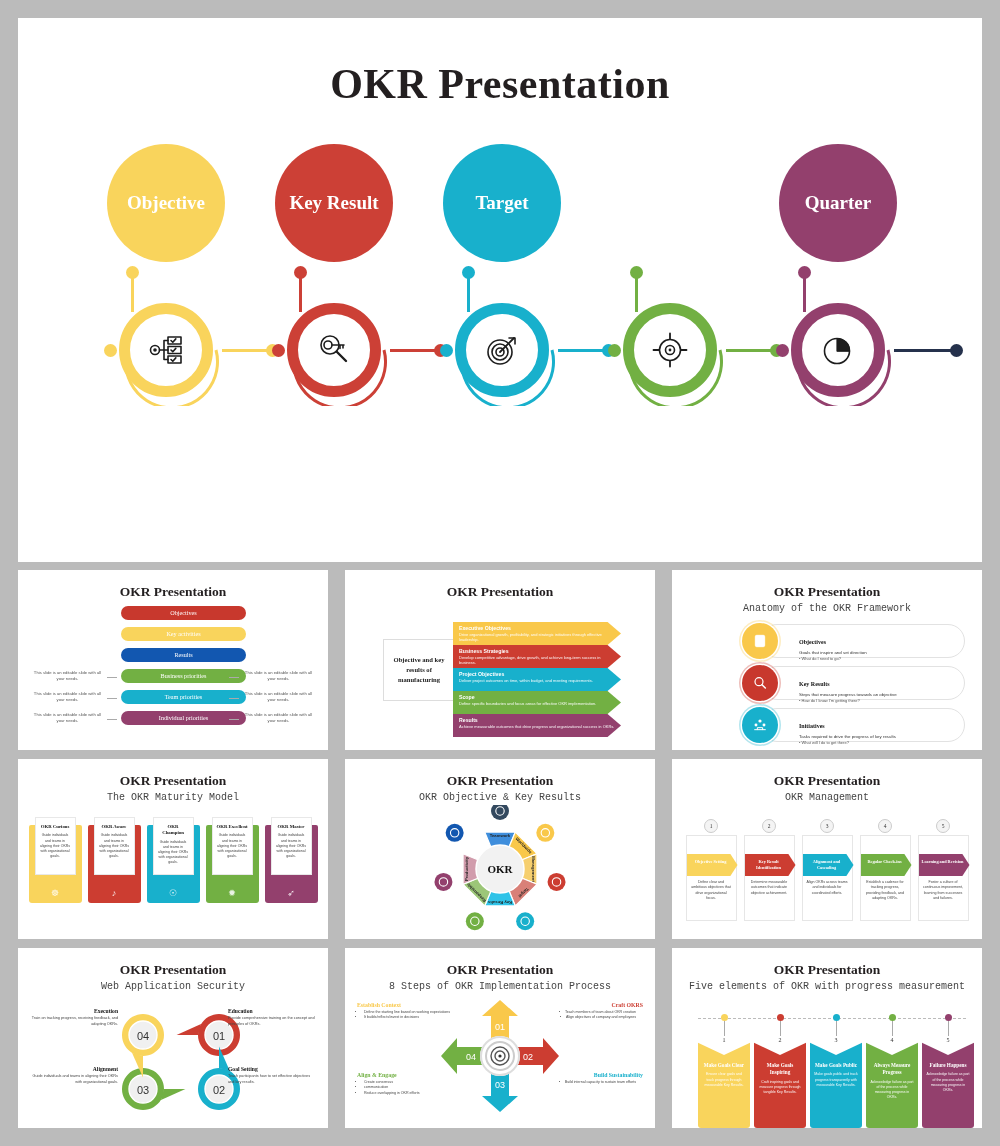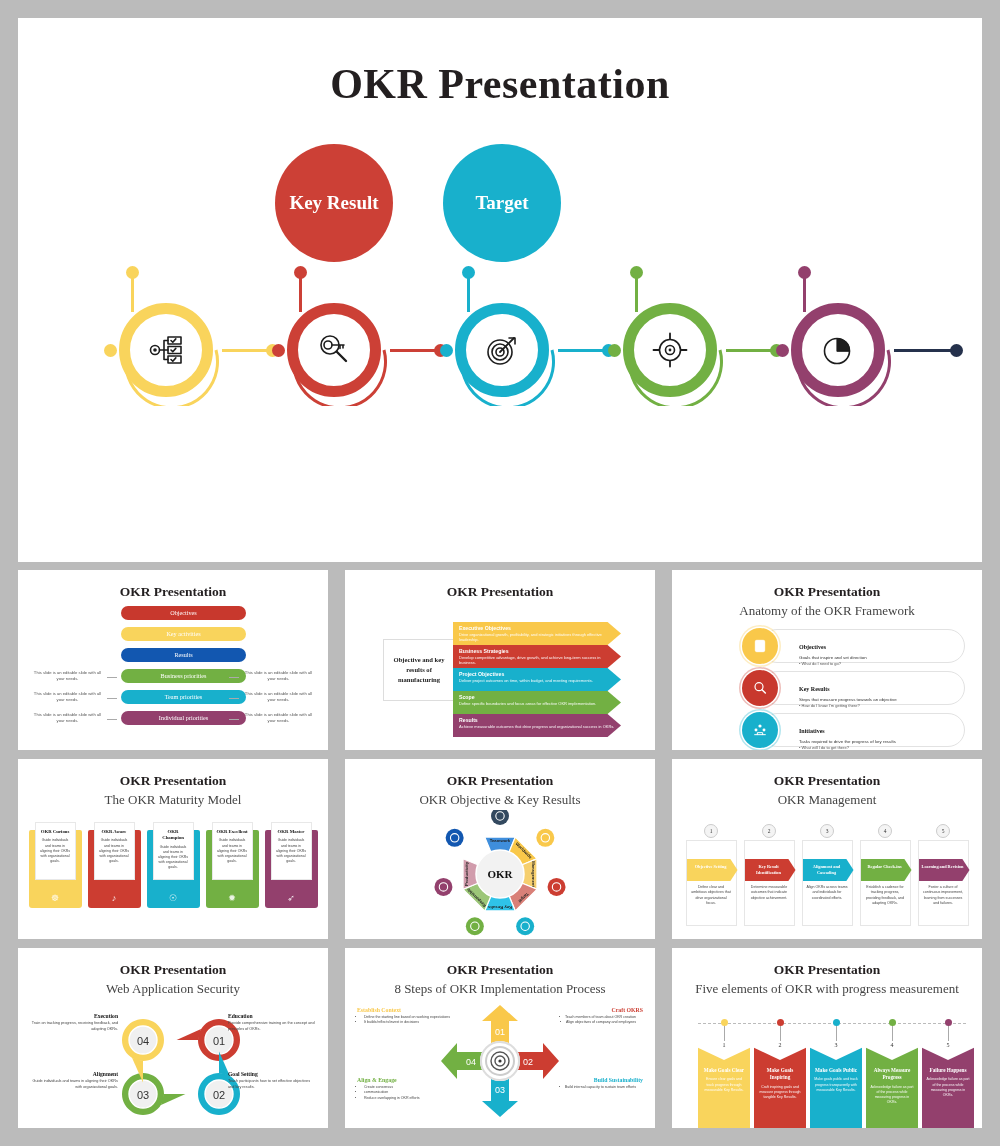--- a/index.html
+++ b/index.html
@@ -85,22 +85,22 @@
   .t-title {
     text-align:center;
     font-family:"Liberation Serif", serif;
     font-weight:bold;
     font-size:13.5px;
     color:#231f20;
     margin-top:8px;
   }
   .t-sub {
     text-align:center;
-    font-family:Liberation Serif, serif;
-    font-size:13px;
+    font-family:Liberation Mono, monospace;
+    font-size:10px;
     color:#444;
     margin-top:3px;
   }
 
   
   .t1-wrap { margin-top:6px; position:relative; height:128px; }
   .t1-bars { position:absolute; left:93px; top:0; width:125px; }
   .t1-bar {
     height:14px; border-radius:7px; margin-bottom:7px;
     color:#fff; font-size:6.2px; text-align:center; line-height:14px;
@@ -217,25 +217,31 @@
 </head>
 <body>
 
 <div class="deck">
 
   <div class="main-slide">
     <div class="slide-title">OKR Presentation</div>
 
     <div class="timeline">
       <div class="bubble-row" id="bubble-row">
+          <div class="bubble" style="left: 89px; background: rgb(249, 212, 92);">
+            <span>Objective</span>
+          </div>
           <div class="bubble" style="left: 257px; background: rgb(204, 64, 54);">
             <span>Key Result</span>
           </div>
           <div class="bubble" style="left: 425px; background: rgb(24, 176, 204);">
             <span>Target</span>
+          </div>
+          <div class="bubble" style="left: 761px; background: rgb(147, 64, 109);">
+            <span>Quarter</span>
           </div>
         </div>
       <div class="node-row" id="node-row">
           <div class="vconn" style="left: 113px; top: 8px; height: 38px; background: rgb(249, 212, 92);"></div>
           <div class="vdot" style="left: 108px; top: 0px; background: rgb(249, 212, 92);"></div>
           <div class="node" style="left: 92px;">
             <div class="arc"><svg viewBox="0 0 112 112" width="112" height="112">
                 <path d="M 21 46 A 46 46 0 1 0 106 56" fill="none" stroke="#F9D45C" stroke-width="3"></path>
               </svg></div>
             <div class="ring" style="border-color: rgb(249, 212, 92);"></div>

